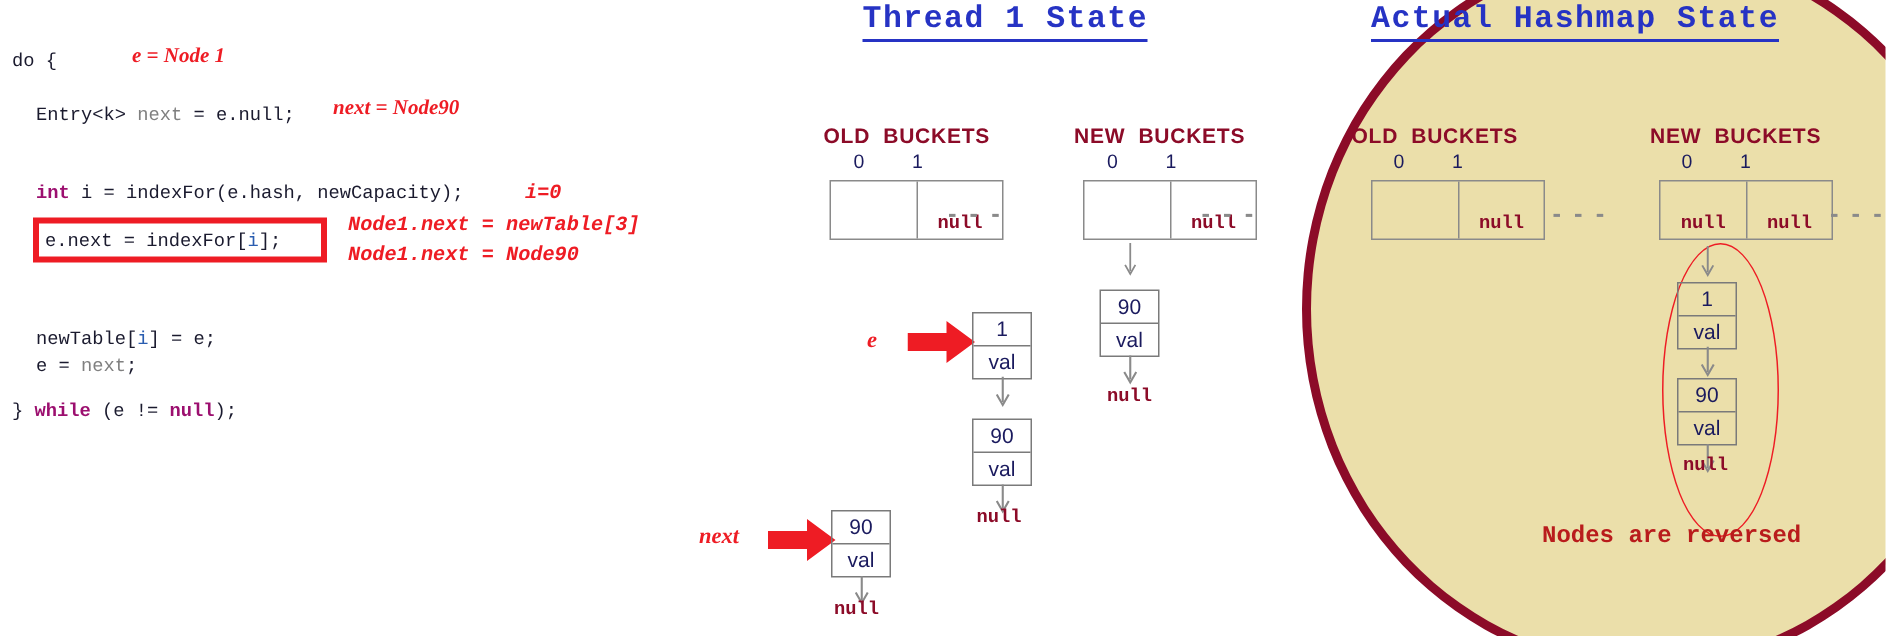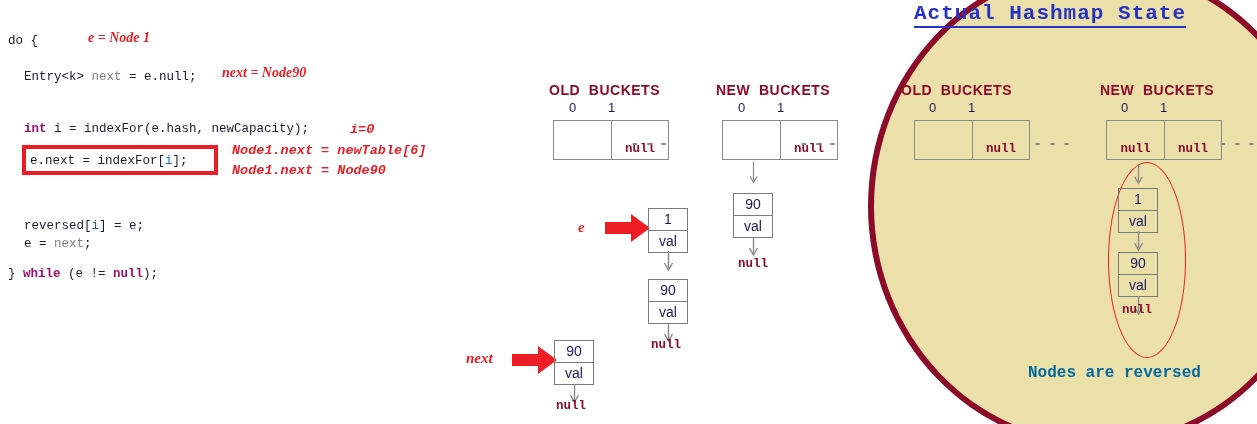--- a/index.html
+++ b/index.html
@@ -168,23 +168,22 @@
     border: 6px solid #8c0b28;
     box-sizing: border-box;
   }
   #hashmap-content { position: absolute; left: 868px; top: 0; width: 389px; height: 424px; }
 
   .reversed-note {
     position: absolute;
     font-family: "Liberation Mono", monospace;
     font-weight: bold;
     font-size: 16px;
-    color: #0369a1;
-    white-space: pre;
-    margin-top: 16px;
+    color: #b91c1c;
+    white-space: pre;
   }
   #red-ellipse {
     position: absolute;
     border: 1.5px solid #ee1c24;
     border-radius: 50%;
     box-sizing: border-box;
   }
 </style>
 </head>
 <body>
@@ -194,37 +193,38 @@
 <div id="code-panel" class="abs">
 
   <div class="code-line" style="left:8px; top:18px;"><span class="plain">do {</span></div>
 
   <div class="code-line" style="left:24px; top:54px;"><span class="plain">Entry&lt;k&gt; </span><span class="var">next</span><span class="plain"> = e.null;</span></div>
 
   <div class="code-line" style="left:24px; top:106px;"><span class="kw">int</span><span class="plain"> i = indexFor(e.hash, newCapacity);</span></div>
 
   <div class="code-line" style="left:30px; top:138px;"><span class="plain">e.next = indexFor[</span><span class="idx">i</span><span class="plain">];</span></div>
 
-  <div class="code-line" style="left:24px; top:203px;"><span class="plain">reversed[</span><span class="idx">i</span><span class="plain">] = e;</span></div>
+  <div class="code-line" style="left:24px; top:203px;"><span class="plain">newTable[</span><span class="idx">i</span><span class="plain">] = e;</span></div>
 
   <div class="code-line" style="left:24px; top:221px;"><span class="plain">e = </span><span class="var">next</span><span class="plain">;</span></div>
 
   <div class="code-line" style="left:8px; top:251px;"><span class="plain">} </span><span class="kw">while</span><span class="plain"> (e != </span><span class="kw">null</span><span class="plain">);</span></div>
 
   <div id="highlight-box" style="left:22px; top:129px; width:196px; height:30px;"></div>
 
   <div class="annot" style="left:88px; top:14px;text-align:right;">e = Node 1</div>
   <div class="annot" style="left:222px; top:49px;">next = Node90</div>
   <div class="annot-mono" style="left:350px; top:106px;">i=0</div>
-  <div class="annot-mono" style="left:232px; top:127px;">Node1.next = newTable[6]</div>
+  <div class="annot-mono" style="left:232px; top:127px;">Node1.next = newTable[3]</div>
   <div class="annot-mono" style="left:232px; top:147px;">Node1.next = Node90</div>
 </div>
 
 <div class="abs" id="thread1-panel" style="left:0;top:0;width:868px;height:424px;">
 
+  <div class="panel-title" style="left:575px; top:2px;">Thread 1 State</div>
 
   <div class="bucket-title" style="left:549px; top:82px;">OLD  BUCKETS</div>
   <div class="bucket-index" style="left:569px; top:100px;">0</div>
   <div class="bucket-index" style="left:608px; top:100px;">1</div>
   <div class="bucket-row" style="left:553px; top:120px;">
     <div class="bucket-cell"></div>
     <div class="bucket-cell">null</div>
   </div>
   <div class="dashes" style="left:632px; top:133px;">- - -</div>
 

